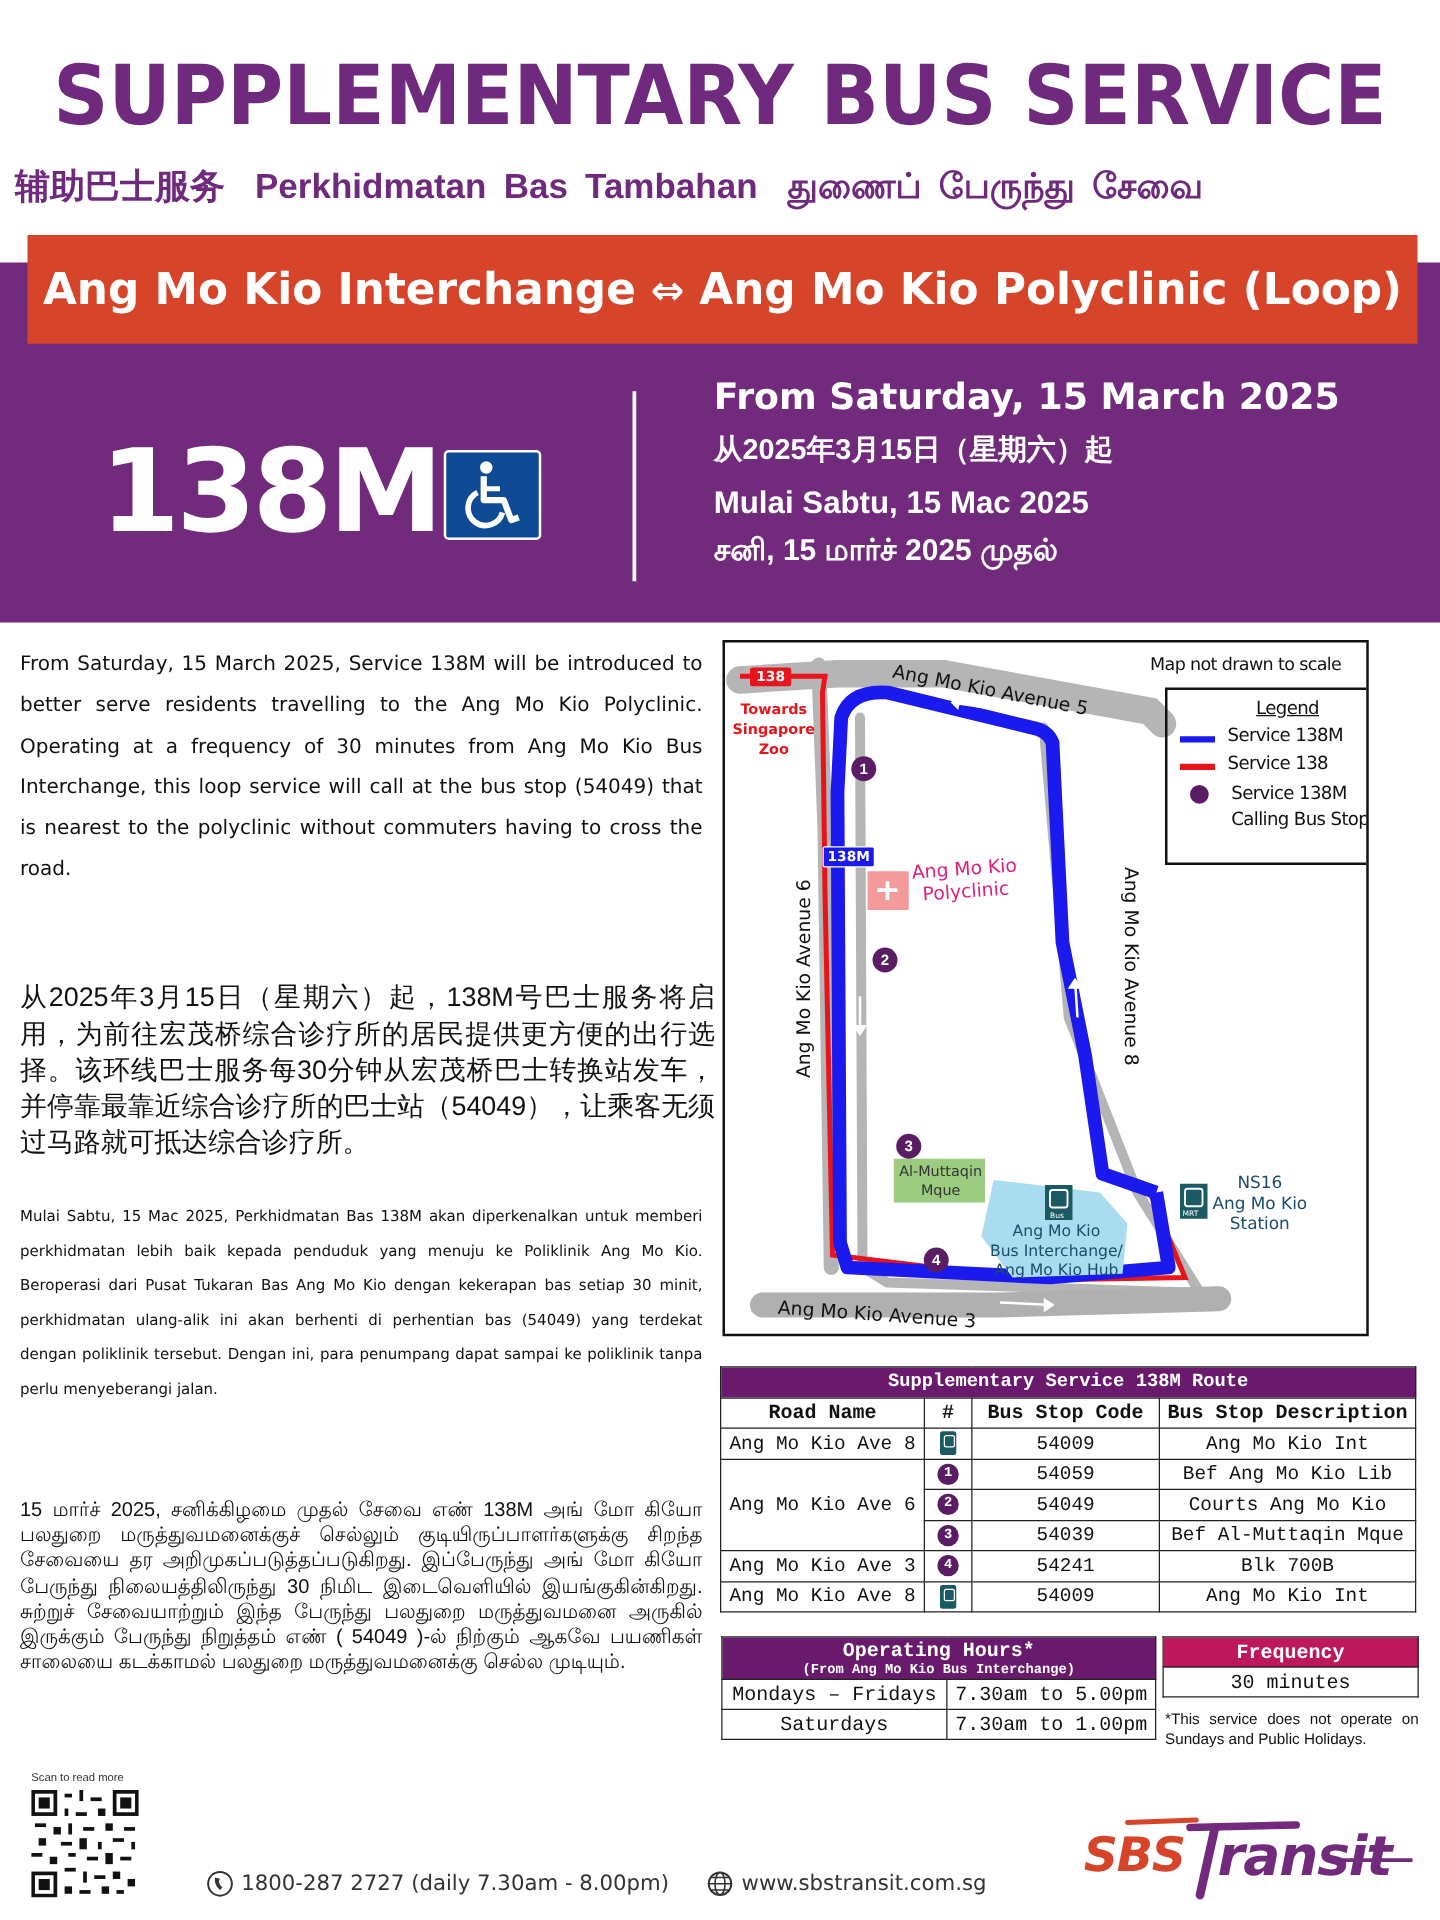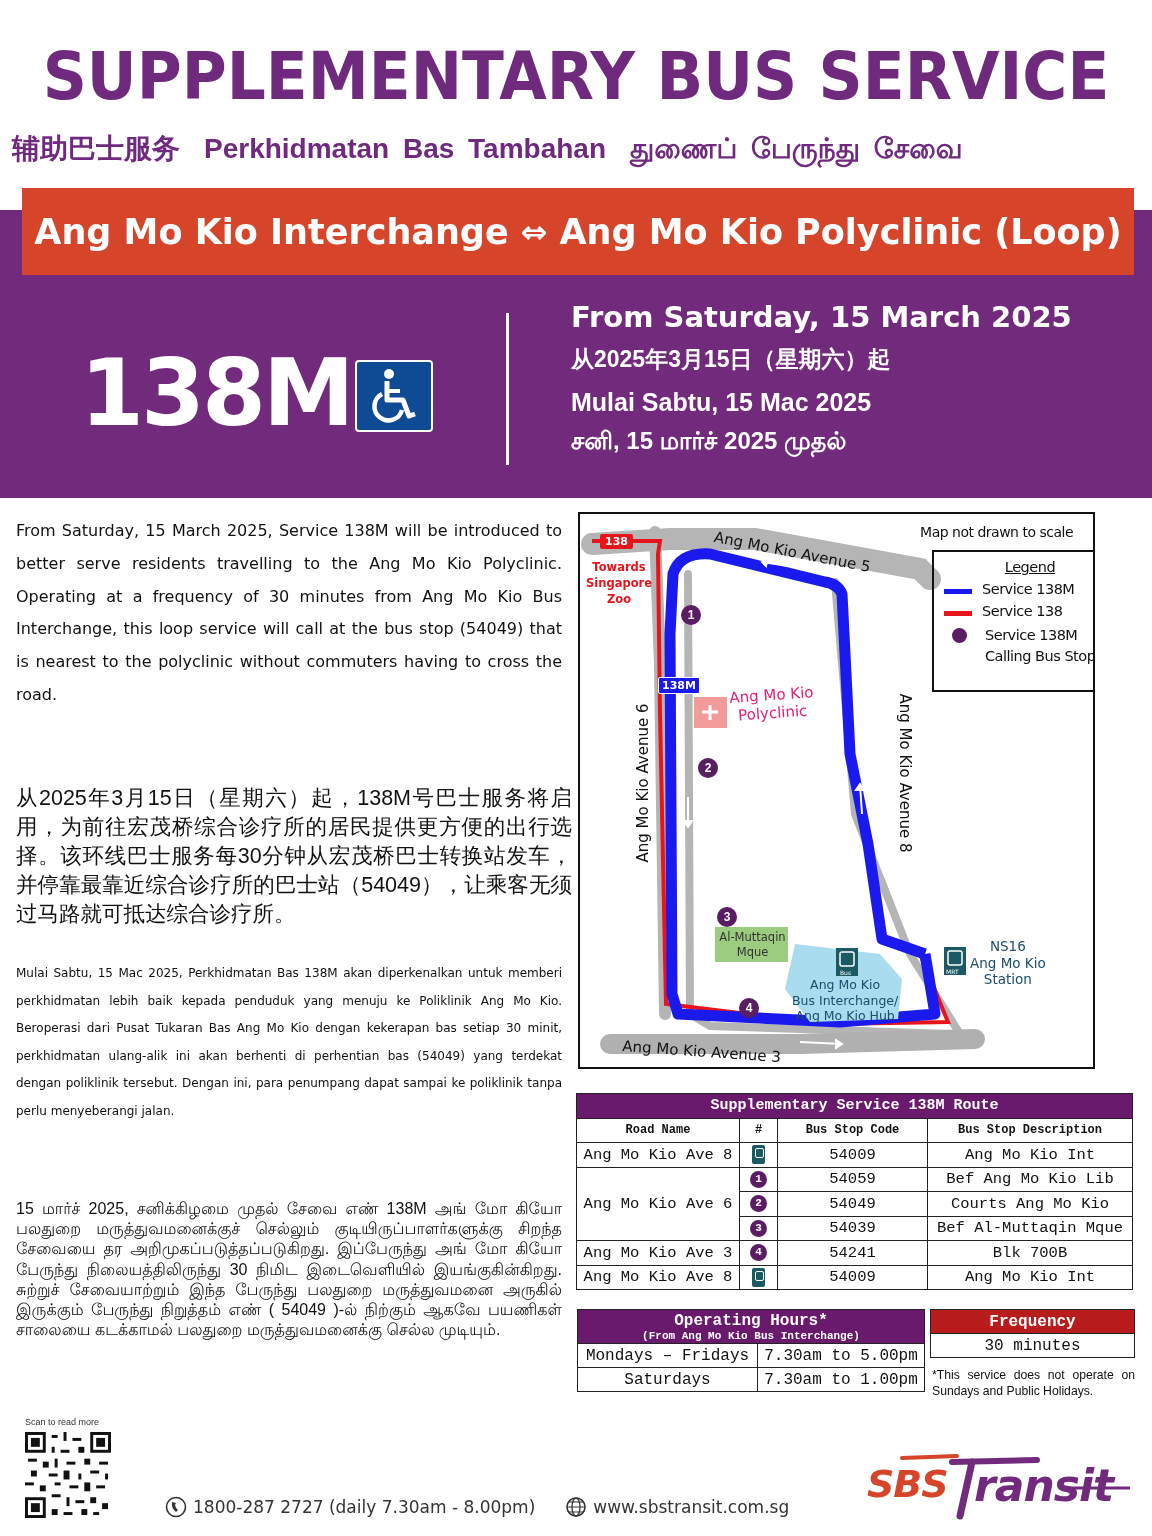--- a/index.html
+++ b/index.html
@@ -75,21 +75,21 @@
   .map-label { position: absolute; font-family: "DejaVu Sans", sans-serif; white-space: nowrap; }
   .stop-dot {
     position: absolute; width: 20px; height: 20px; border-radius: 50%; background: #5a1d63;
     color: #fff; font-size: 12px; font-weight: bold; text-align: center; line-height: 20px;
   }
 
   table { border-collapse: collapse; position: absolute; font-family: Liberation Mono, monospace; }
   .route-table { top: 1093px; left: 576px; width: 557px; font-size: 15.5px; }
   .route-table td, .route-table th { border: 1.6px solid #222; text-align: center; height: 24.5px; }
   .route-table .caption-row th { background: #6a1a6d; color: #fff; font-weight: bold; font-size: 15px; border-color: #222; }
-  .route-table .hdr th { font-weight: bold; font-size: 12px; }
+  .route-table .hdr th { font-weight: bold; font-size: 16px; }
   .badge-num {
     display: inline-block; width: 17px; height: 17px; border-radius: 50%; background: #5a1d63; color: #fff;
     font-size: 11px; font-weight: bold; line-height: 17px; vertical-align: middle;
   }
   .badge-bus {
     display: inline-block; width: 13px; height: 19px; background: #1b5a62; border-radius: 2px; vertical-align: middle;
     position: relative;
   }
   .badge-bus::after {
     content: ""; position: absolute; top: 3px; left: 3px; width: 7px; height: 8px; border: 1.3px solid #fff; border-radius: 2px;
@@ -97,21 +97,21 @@
 
   .hours-table { top: 1309px; left: 577px; width: 348px; font-size: 16px; }
   .hours-table td, .hours-table th { border: 1.6px solid #222; text-align: center; }
   .hours-table th { background: #6a1a6d; color: #fff; padding: 2px 0 1px; }
   .hours-table th .h1 { font-size: 16px; display: block; }
   .hours-table th .h2 { font-size: 11px; display: block; }
   .hours-table td { height: 24px; }
 
   .freq-table { top: 1309px; left: 930px; width: 205px; font-size: 16px; }
   .freq-table td, .freq-table th { border: 1.6px solid #222; text-align: center; height: 24px; }
-  .freq-table th { background: #b91c1c; color: #fff; }
+  .freq-table th { background: #be185d; color: #fff; }
   .freq-note {
     position: absolute; top: 1367px; left: 932px; width: 203px; font-size: 12.2px; line-height: 16px; text-align: justify;
   }
 
   .qr-label { position: absolute; top: 1417px; left: 25px; font-size: 9px; color: #333; }
   .qr { position: absolute; top: 1432px; left: 25px; width: 86px; height: 86px; }
   .footer-contact {
     position: absolute; top: 1484px; left: 165px; font-family: "DejaVu Sans", sans-serif; font-size: 17px; color: #333;
     display: flex; align-items: center; margin-top: 12px;
   }

